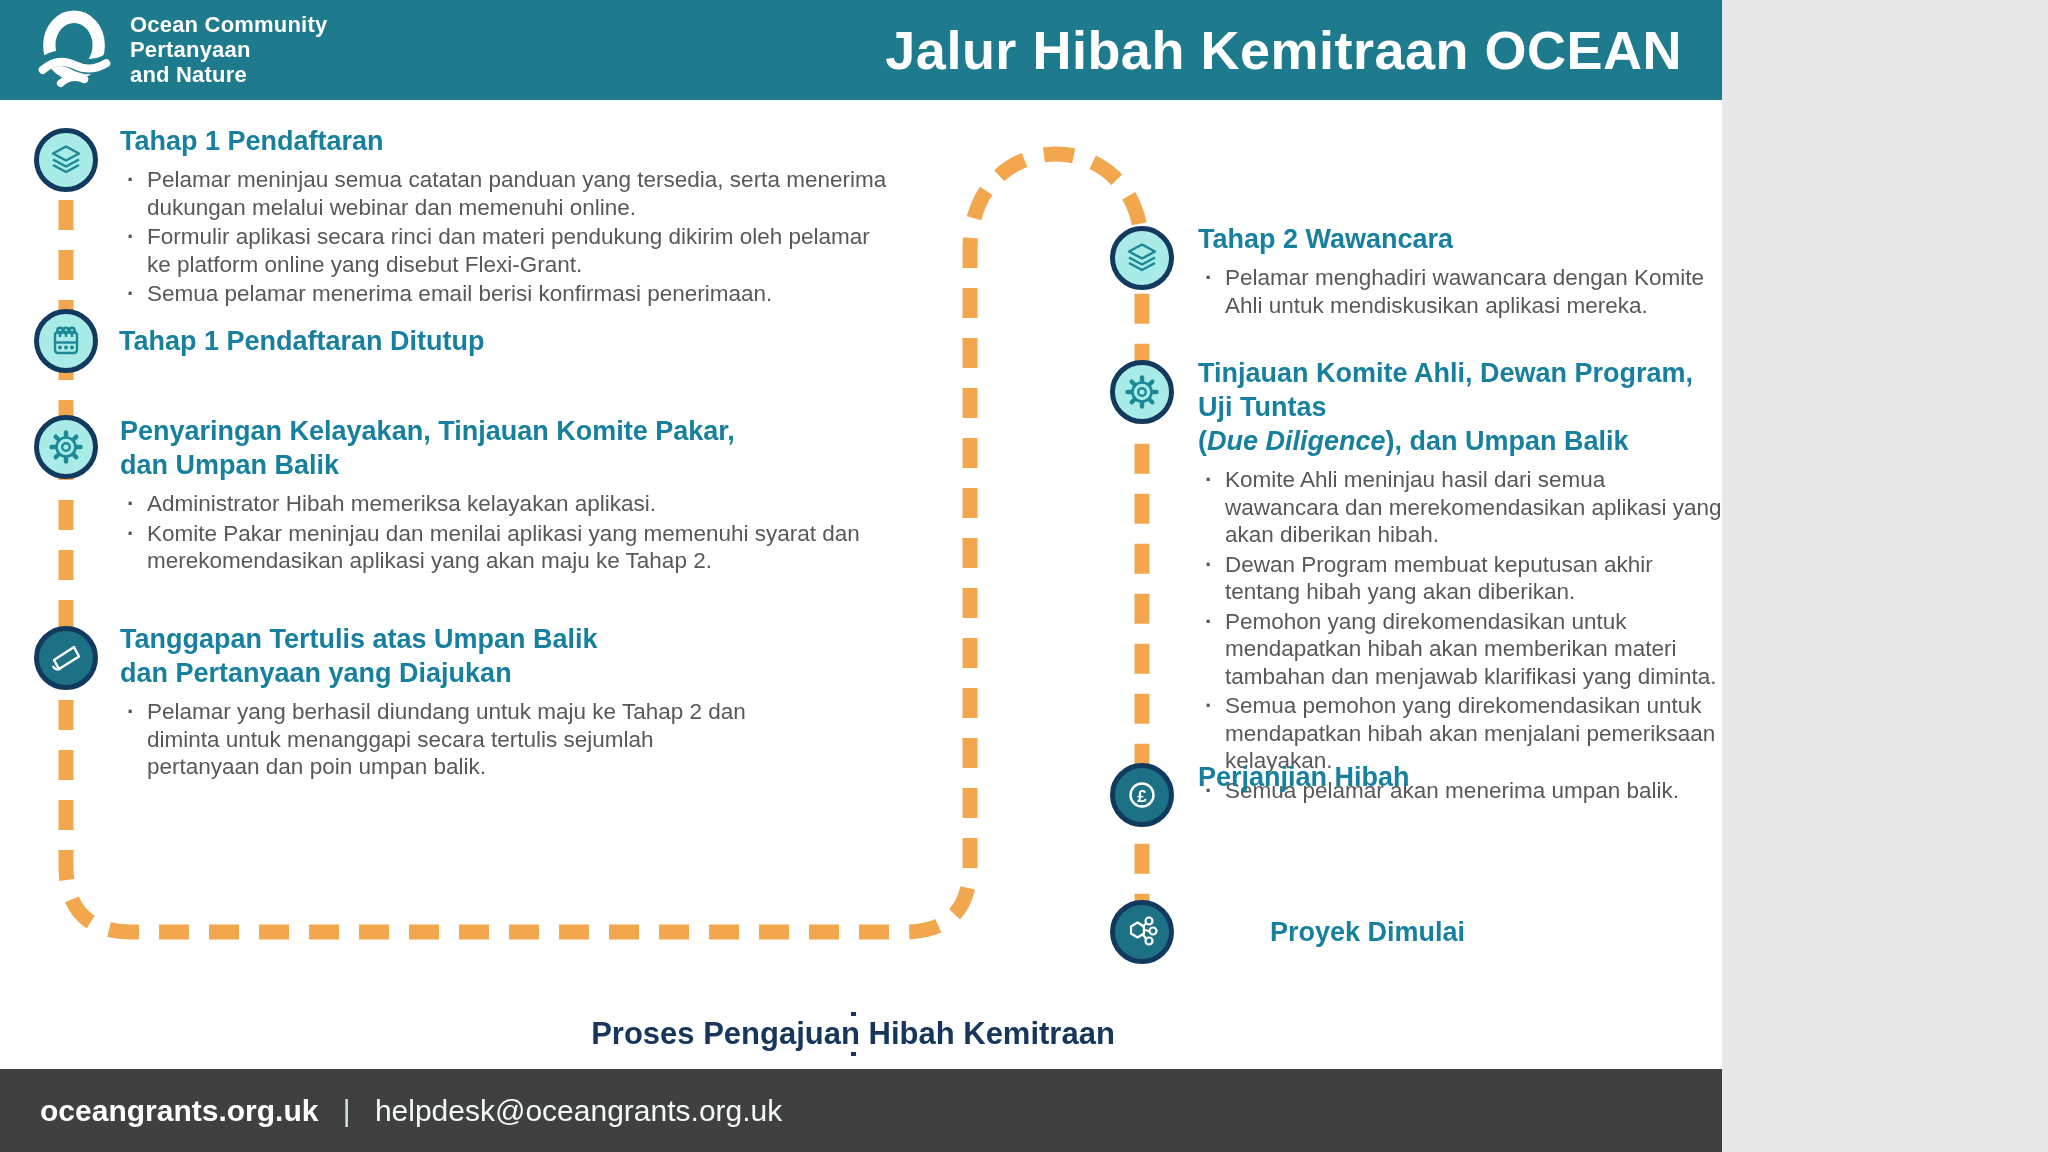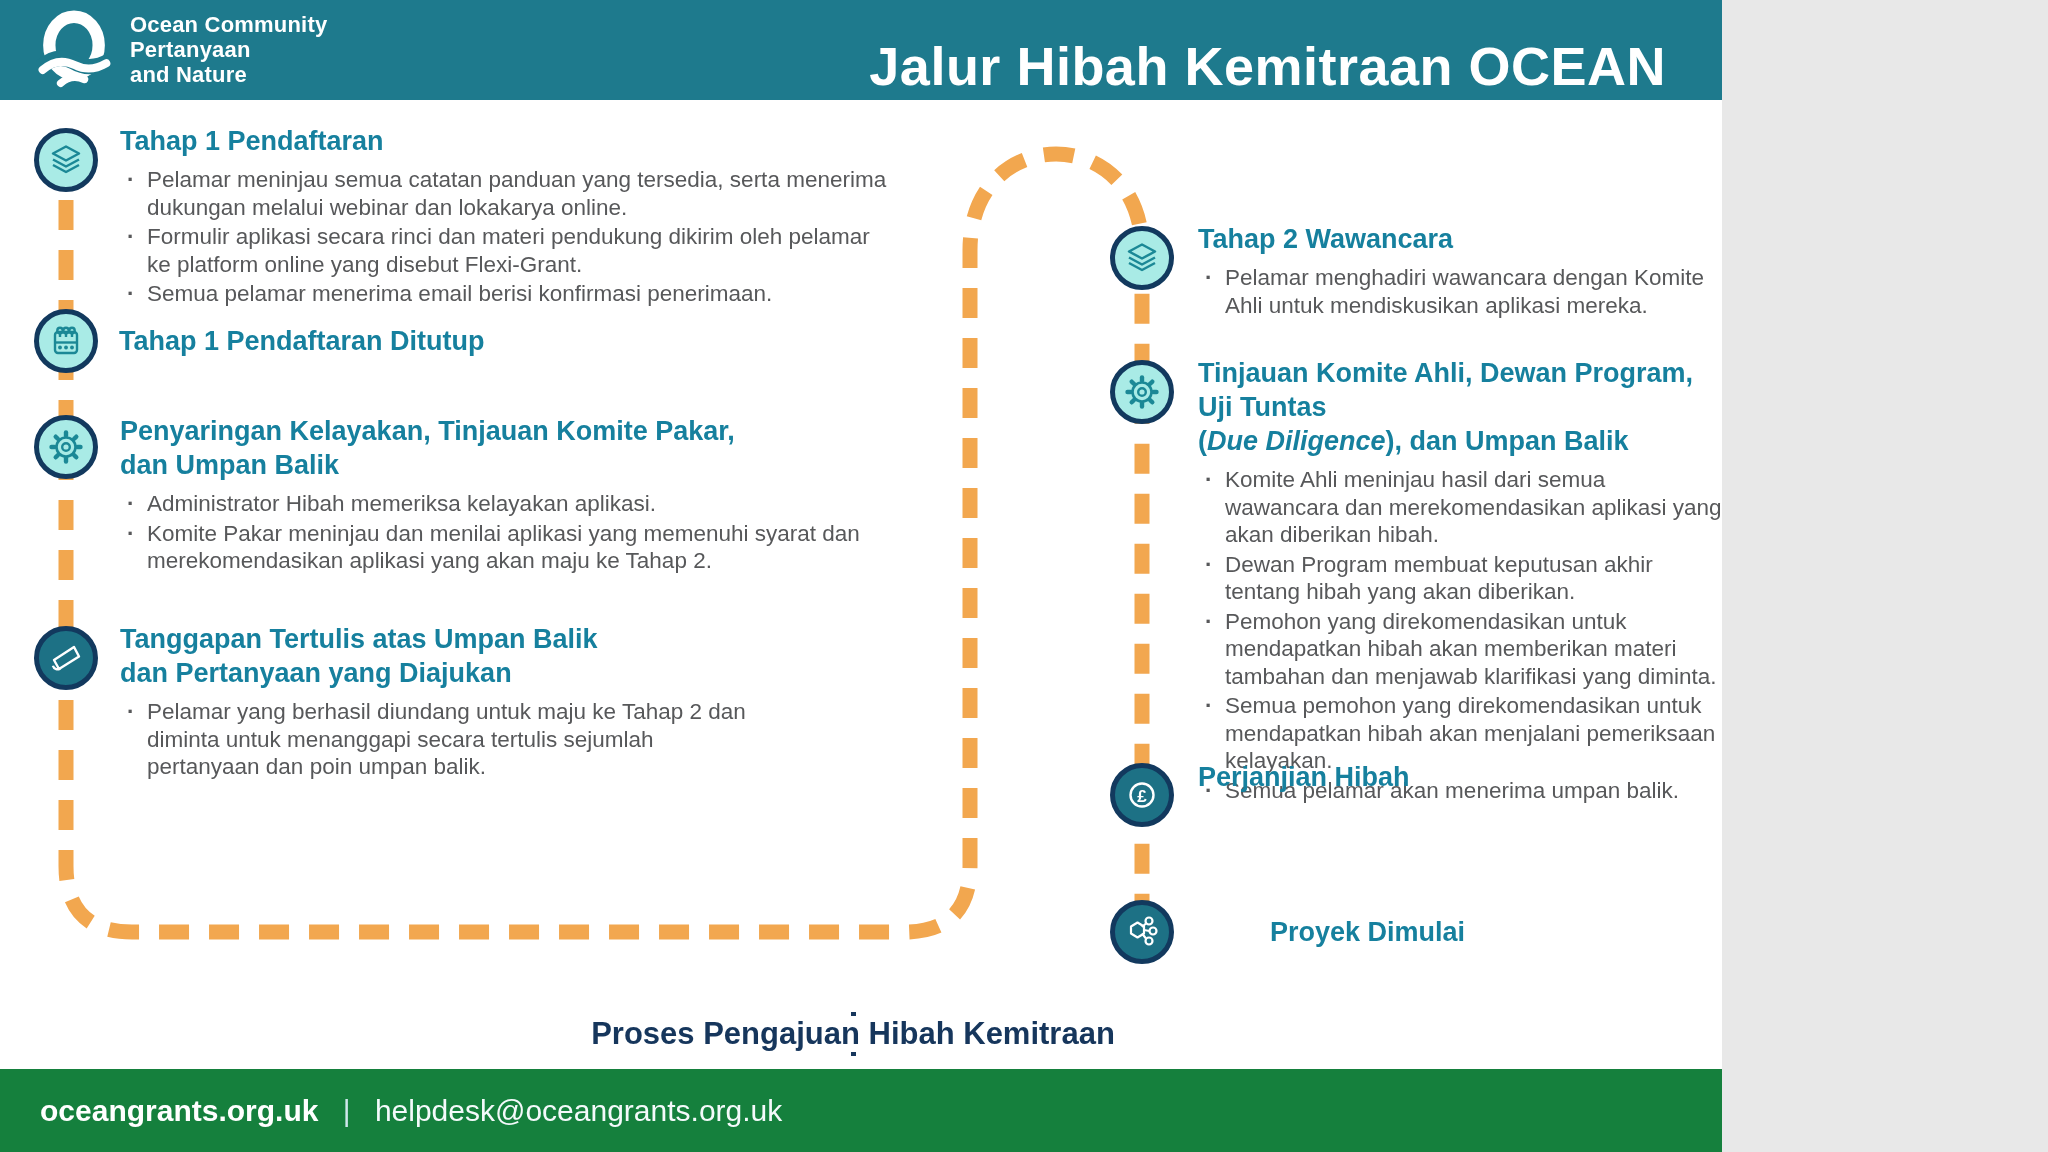--- a/index.html
+++ b/index.html
@@ -4,21 +4,21 @@
 <style>
   html,body{margin:0;padding:0;background:#e8e8e8;}
   .canvas{position:relative;width:1722px;height:1152px;background:#ffffff;overflow:hidden;
           font-family:"Liberation Sans",sans-serif;}
 
   
   .topbar{position:absolute;left:0;top:0;width:100%;height:100px;background:#1E7A8D;}
   .logo{position:absolute;left:36px;top:6px;display:flex;align-items:center;gap:18px;}
   .logo svg{width:76px;height:86px;}
   .logo-text{display:flex;flex-direction:column;color:#fff;font-weight:700;font-size:22px;line-height:25px;letter-spacing:.2px;}
-  .page-title{position:absolute;right:40px;top:50%;transform:translateY(-50%);margin:16px;
+  .page-title{position:absolute;right:40px;top:50%;transform:translateY(-50%);margin:0;
               color:#fff;font-size:54px;font-weight:700;letter-spacing:.5px;white-space:nowrap;}
 
   
   .path-svg{position:absolute;left:0;top:0;width:2048px;height:1152px;pointer-events:none;}
 
   
   .badge{position:absolute;width:64px;height:64px;border-radius:50%;border:5px solid #12395E;
          box-sizing:border-box;display:flex;align-items:center;justify-content:center;}
   .badge.light{background:#A9EBE6;}
   .badge.dark{background:#1D7185;}
@@ -41,21 +41,21 @@
   #b-r4{left:1110px;top:900px;} #t-r4{left:1270px;top:915px;}
 
   
   .process-divider{position:absolute;left:40px;right:56px;top:1012px;height:44px;
                    display:flex;align-items:center;flex-direction:column;}
   .cap{width:5px;height:28px;background:#16365C;}
   .dline{flex:1;height:5px;background:#16365C;}
   .dlabel{padding:0 36px;font-size:31px;font-weight:700;color:#16365C;white-space:nowrap;}
 
   
-  .footer{position:absolute;left:0;top:1069px;width:100%;height:83px;background:#15803d;}
+  .footer{position:absolute;left:0;top:1069px;width:100%;height:83px;background:#404040;}
   .contact{position:absolute;left:40px;top:50%;transform:translateY(-50%);
            color:#f4fafb;font-size:30px;white-space:nowrap;}
   .contact .site{font-weight:700;color:#fff;}
   .contact .sep{margin:0 16px;font-weight:400;color:#cfe7ec;}
 </style>
 </head>
 <body>
 
 <div class="canvas">
 
@@ -83,21 +83,21 @@
   <div class="badge light" id="b-l1">
     <svg viewBox="0 0 40 40" fill="none" stroke="#1B8896" stroke-width="2.5" stroke-linejoin="round">
       <path d="M20 6.5 L33 13.5 L20 20.5 L7 13.5 Z"></path>
         <path d="M7 19.5 L20 26.5 L33 19.5"></path>
         <path d="M7 25 L20 32 L33 25"></path>
     </svg>
   </div>
   <div class="txt" id="t-l1">
     <h2 class="step-h"><span>Tahap 1 Pendaftaran</span></h2>
     <ul class="bullets">
-        <li>Pelamar meninjau semua catatan panduan yang tersedia, serta menerima dukungan melalui webinar dan lokakarya online.</li>
+        <li>Pelamar meninjau semua catatan panduan yang tersedia, serta menerima dukungan melalui webinar dan memenuhi online.</li>
         <li>Formulir aplikasi secara rinci dan materi pendukung dikirim oleh pelamar ke platform online yang disebut Flexi-Grant.</li>
         <li>Semua pelamar menerima email berisi konfirmasi penerimaan.</li>
       </ul>
   </div>
 
   <div class="badge light" id="b-l2">
     <svg viewBox="0 0 40 40" fill="none" stroke="#1B8896" stroke-width="2.4">
       <rect x="9" y="11" width="22" height="21" rx="3"></rect>
         <path d="M9 21.5 H31"></path>
       <circle cx="14" cy="9.5" r="2.7"></circle>

